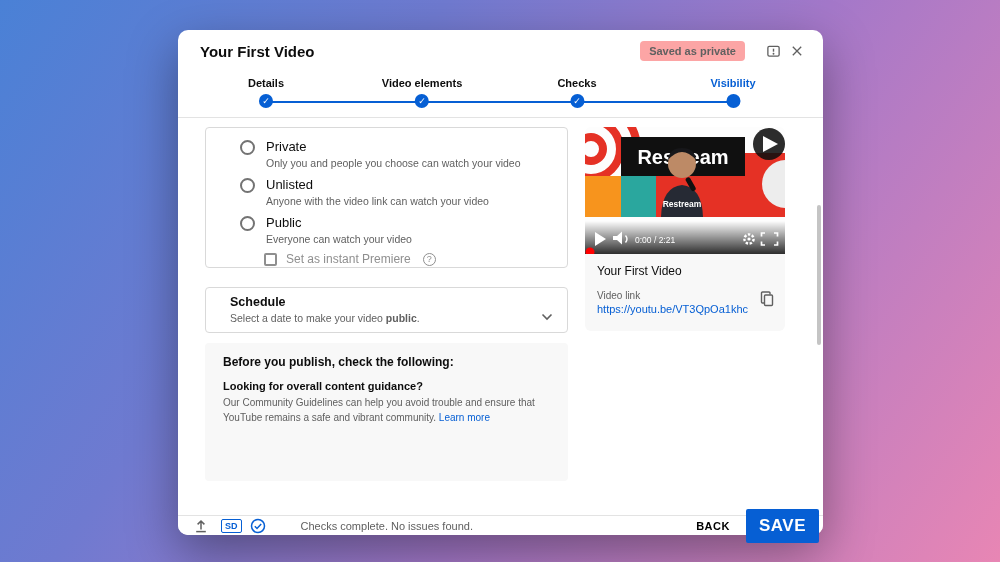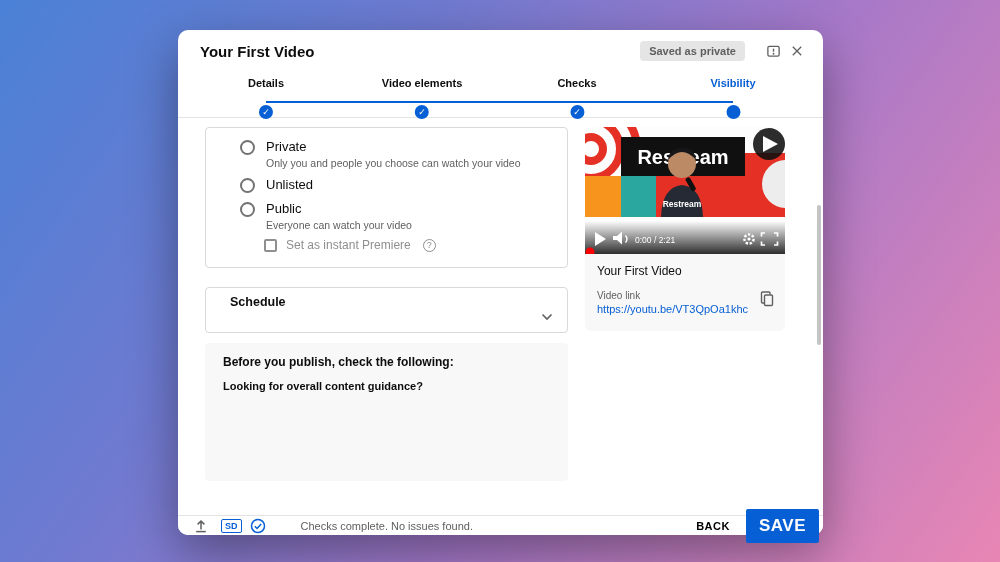--- a/index.html
+++ b/index.html
@@ -9,27 +9,27 @@
     background:linear-gradient(125deg,#4a81d6 0%,#6f7ad0 32%,#a478c9 60%,#e886b4 100%);
     position:relative; color:#0d0d0d;
   }
   .modal { position:absolute; left:178px; top:30px; width:645px; height:505px;
     background:#fff; border-radius:10px; box-shadow:0 18px 50px rgba(0,0,0,.38); }
 
   
   .hdr { position:absolute; top:0; left:0; right:0; height:42px; display:flex; align-items:center; padding:0 14px 0 22px; }
   .hdr-title { font-size:15px; font-weight:700; }
   .hdr-spacer { flex:1; }
-  .badge { background:#e5e5e5; color:#606060; font-size:11px; font-weight:600; padding:4px 9px; border-radius:4px; margin-right:16px; }
+  .badge { background:#fca5a5; color:#606060; font-size:11px; font-weight:600; padding:4px 9px; border-radius:4px; margin-right:16px; }
   .icon-btn { width:24px; height:24px; display:flex; align-items:center; justify-content:center; cursor:pointer; }
 
   
   .stepper { position:absolute; top:42px; left:0; right:0; height:46px; border-bottom:1px solid #e3e3e3; }
   .step-line { position:absolute; top:29px; left:88px; width:467px; height:2px; background:#065fd4; }
-  .step { position:absolute; top:5px; transform:translateX(-50%); display:flex; flex-direction:column; align-items:center; gap:16px; cursor:pointer;justify-content:flex-end; }
+  .step { position:absolute; top:5px; transform:translateX(-50%); display:flex; flex-direction:column; align-items:center; gap:5px; cursor:pointer;justify-content:flex-end; }
   .step-label { font-size:11px; font-weight:700; white-space:nowrap; }
   .step.current .step-label { color:#065fd4; }
   .step-dot { width:14px; height:14px; border-radius:50%; background:#065fd4; display:flex; align-items:center; justify-content:center; color:#fff; font-size:9px; line-height:1; }
 
   
   .opt-card { position:absolute; left:27px; top:97px; width:363px; height:141px;
     border:1px solid #d9d9d9; border-radius:4px; padding:7px 16px 0 34px; }
   .option { display:flex; gap:11px; padding:4px 0; cursor:pointer; }
   .radio { width:15px; height:15px; border:2px solid #737373; border-radius:50%; flex:none; margin-top:1px; }
   .opt-label { font-size:13px; }
@@ -129,51 +129,54 @@
       <div class="radio"></div>
       <div>
         <div class="opt-label">Private</div>
         <div class="opt-desc">Only you and people you choose can watch your video</div>
       </div>
     </div>
     <div class="option">
       <div class="radio"></div>
       <div>
         <div class="opt-label">Unlisted</div>
+        <div class="opt-desc">Anyone with the video link can watch your video</div>
       </div>
     </div>
     <div class="option">
       <div class="radio"></div>
       <div>
         <div class="opt-label">Public</div>
         <div class="opt-desc">Everyone can watch your video</div>
       </div>
     </div>
     <div class="premiere">
       <div class="checkbox"></div>
       <div class="premiere-label">Set as instant Premiere</div>
       <div class="help-circle">
           <span>?</span>
         </div>
     </div>
   </div>
 
   <div class="schedule-card">
     <div class="schedule-title">Schedule</div>
+    <div class="schedule-desc"><span>Select a date to make your video </span><b>public</b><span>.</span></div>
     <div class="chevron">
       <svg width="12" height="8" viewBox="0 0 12 8">
           <path d="M1.5 1.5 L6 6 L10.5 1.5" stroke="#606060" stroke-width="1.6" fill="none"></path>
         </svg>
     </div>
   </div>
 
   <div class="checks-card">
     <div class="checks-title">Before you publish, check the following:</div>
     <div>
       <div class="check-q">Looking for overall content guidance?</div>
+      <div class="check-body"><span>Our Community Guidelines can help you avoid trouble and ensure that YouTube remains a safe and vibrant community.</span> <span class="learn-more">Learn more</span></div>
     </div>
   </div>
 
   <div class="preview-card">
     <div class="thumb-wrap">
       <svg viewBox="0 0 200 127" width="200" height="127">
         <defs>
           <linearGradient id="ctrlGrad" x1="0" y1="0" x2="0" y2="1">
             <stop offset="0" stop-color="#000" stop-opacity="0"></stop>
             <stop offset="1" stop-color="#000" stop-opacity="0.82"></stop>

